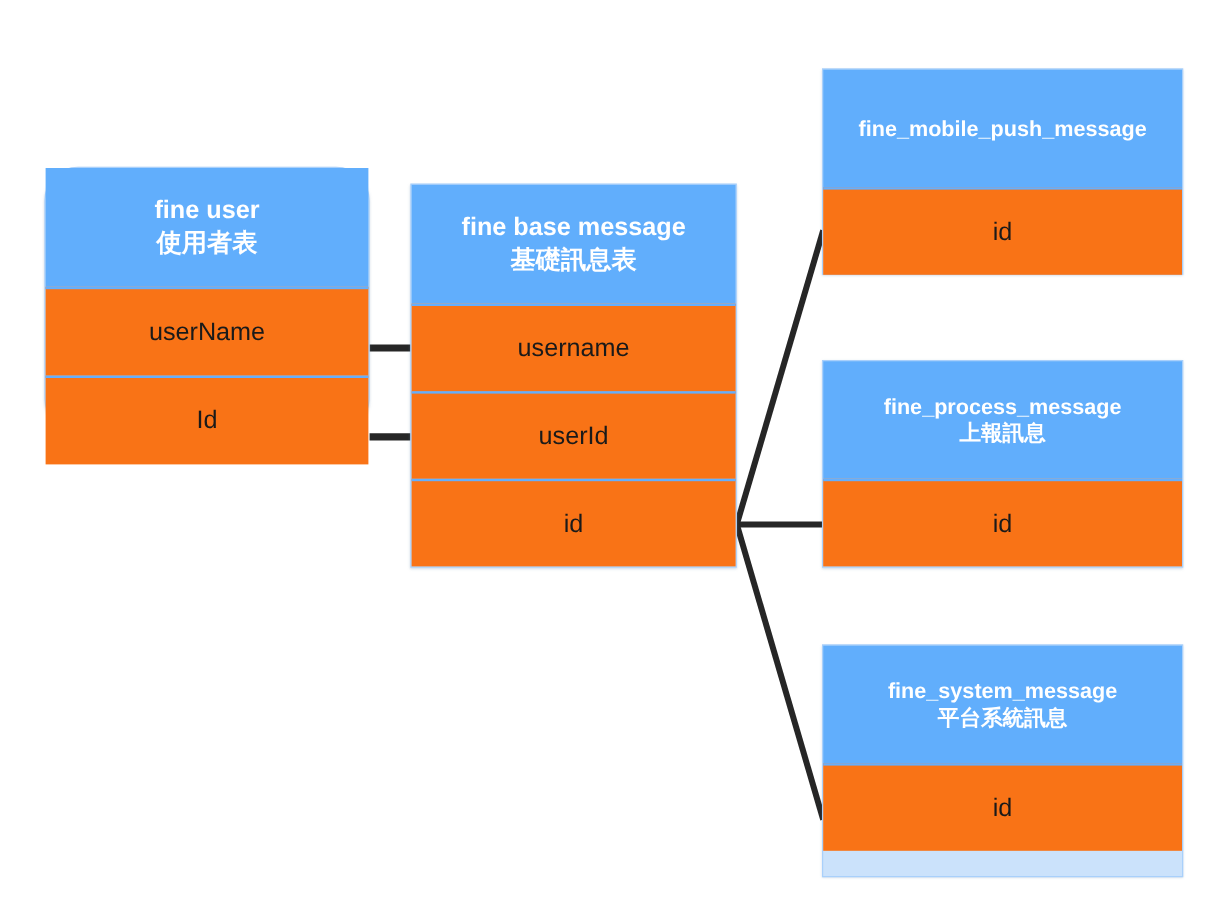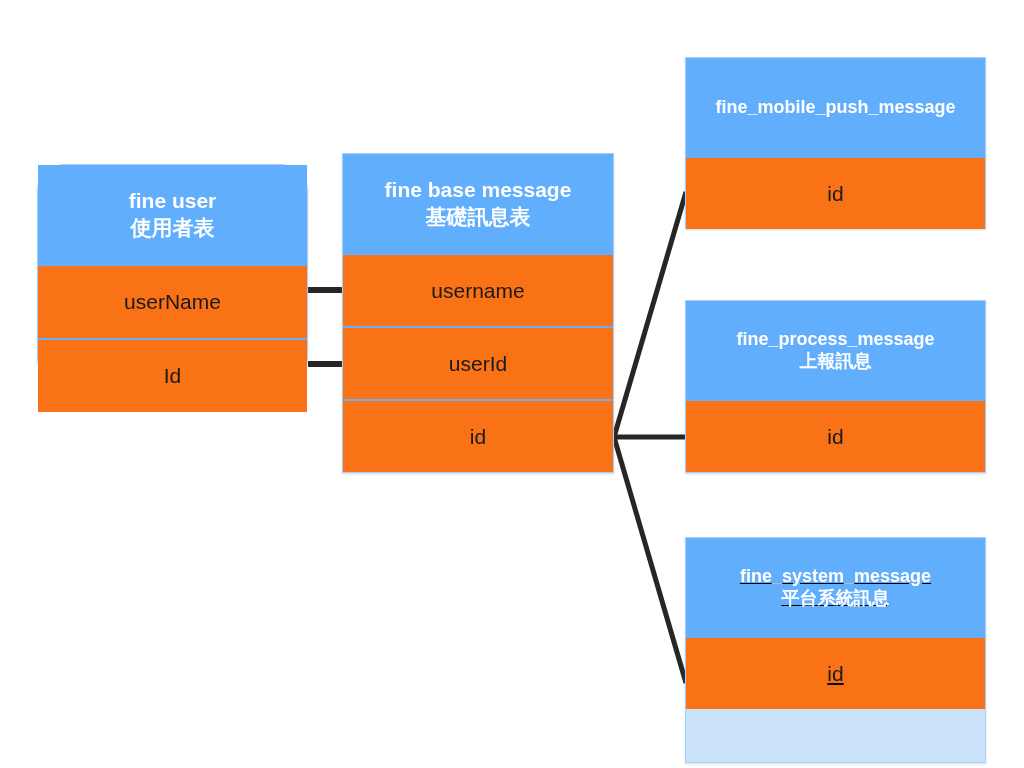--- a/index.html
+++ b/index.html
@@ -56,32 +56,32 @@
     align-items: center;
     justify-content: center;
     border-top: 2px solid #66affc;
     font-weight: normal;
   }
   .er-row:first-of-type {
     border-top: none;
   }
 
   
-  #tbl-fine-user   { left: 37px;  top: 164px; width: 271px; height: 221px; border-radius: 28px; }
+  #tbl-fine-user   { left: 37px;  top: 139px; width: 271px; height: 221px; border-radius: 28px; }
   #tbl-fine-user .er-header { height: 99px; font-size: 21px; }
   #tbl-fine-user .er-row    { height: 74px; font-size: 21px; }
 
   #tbl-fine-base   { left: 342px; top: 153px; width: 272px; height: 320px; }
   #tbl-fine-base .er-header { height: 99px; font-size: 21px; }
   #tbl-fine-base .er-row    { height: 73px; font-size: 21px; }
 
   
   #tbl-mobile-push { left: 685px; top: 57px;  width: 301px; height: 172px; }
   #tbl-process     { left: 685px; top: 300px; width: 301px; height: 173px; }
-  #tbl-system      { left: 685px; top: 537px; width: 301px; height: 226px; text-decoration: underline; }
+  #tbl-system      { left: 685px; top: 537px; width: 301px; height: 194px; }
   .right-tbl .er-header { height: 98px; font-size: 18px; }
   .right-tbl .er-row    { height: 73px; font-size: 21px; }
 
   #links {
     position: absolute;
     left: 0;
     top: 0;
     width: 1024px;
     height: 768px;
     pointer-events: none;

